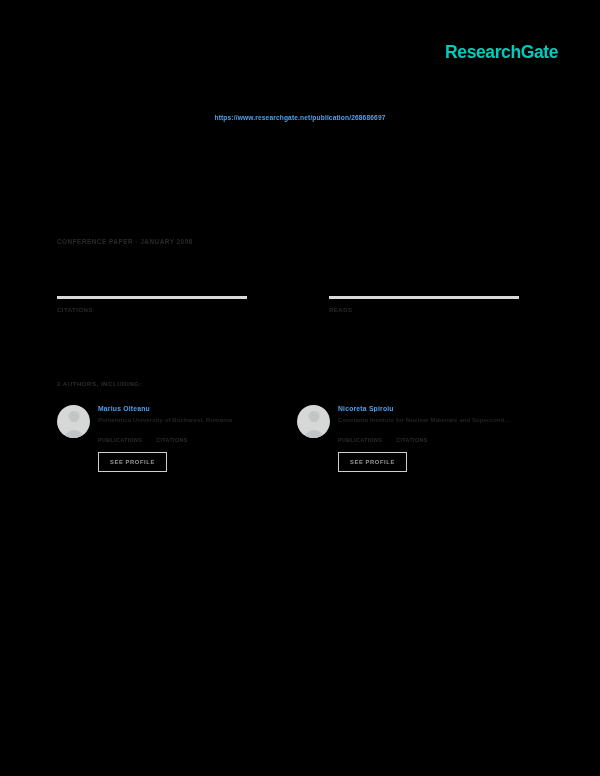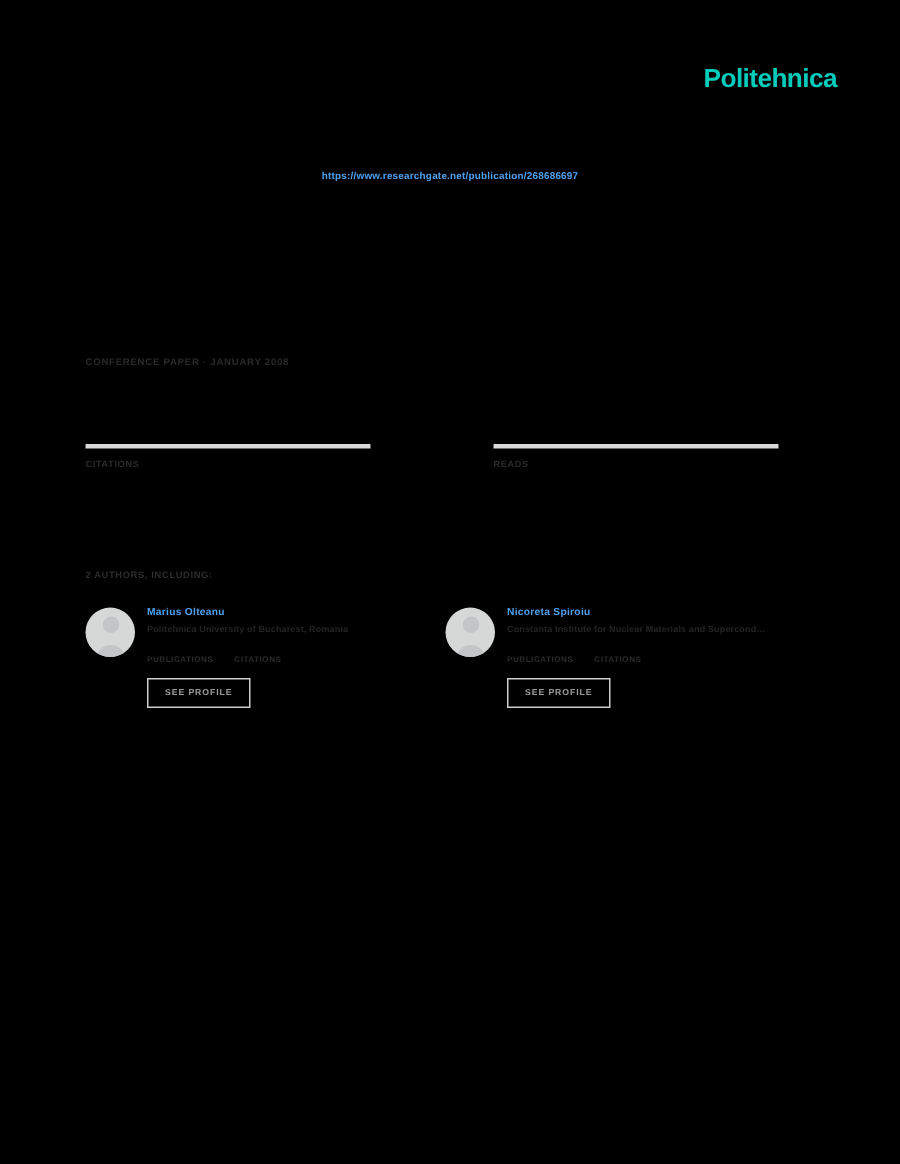--- a/index.html
+++ b/index.html
@@ -223,21 +223,21 @@
     font-family: "Liberation Sans", sans-serif;
     cursor: pointer;
   }
 </style>
 </head>
 <body>
 
 <div class="page">
 
   <div class="brand-row">
-    <span class="brand">Politehnica</span>
+    <span class="brand">ResearchGate</span>
   </div>
 
   <div class="url-row">
     <a class="url-link" href="#">https://www.researchgate.net/publication/268686697</a>
   </div>
 
   <div class="meta-line">CONFERENCE PAPER · JANUARY 2008</div>
 
   <div class="metrics">
     <div class="metric-col">

